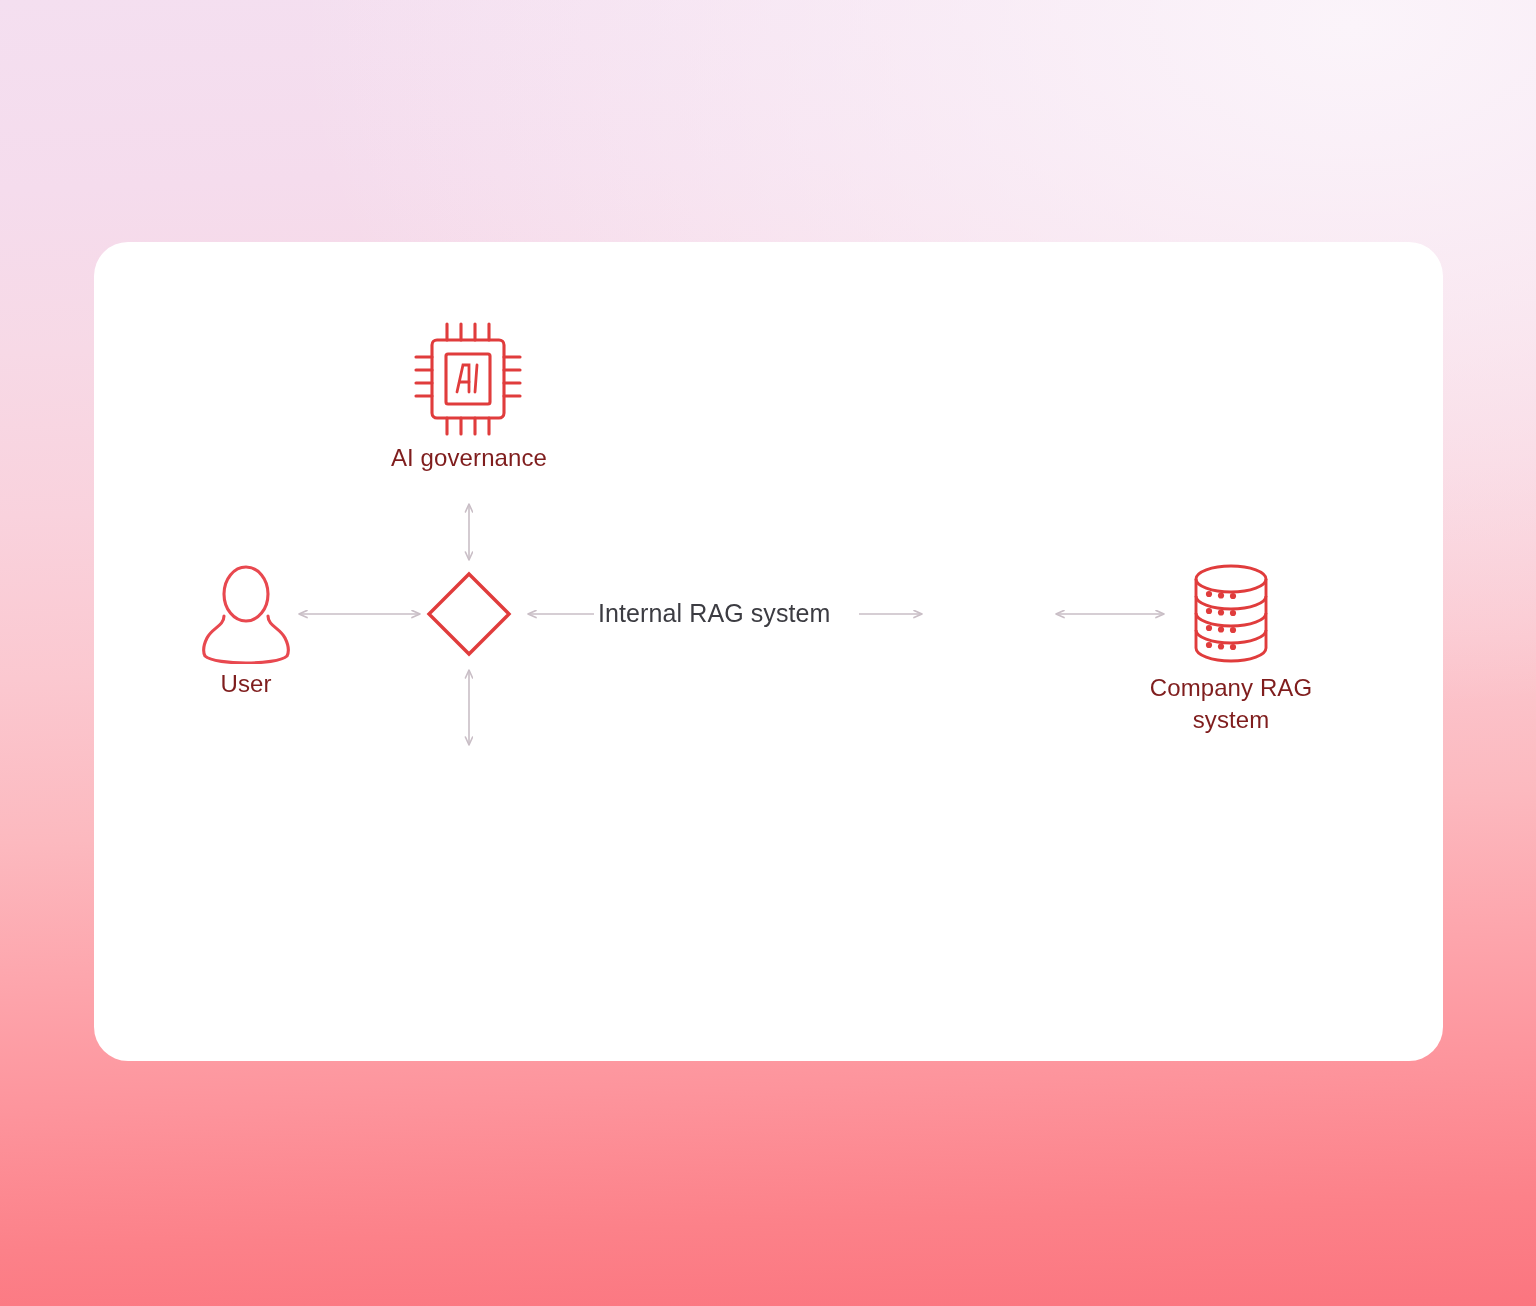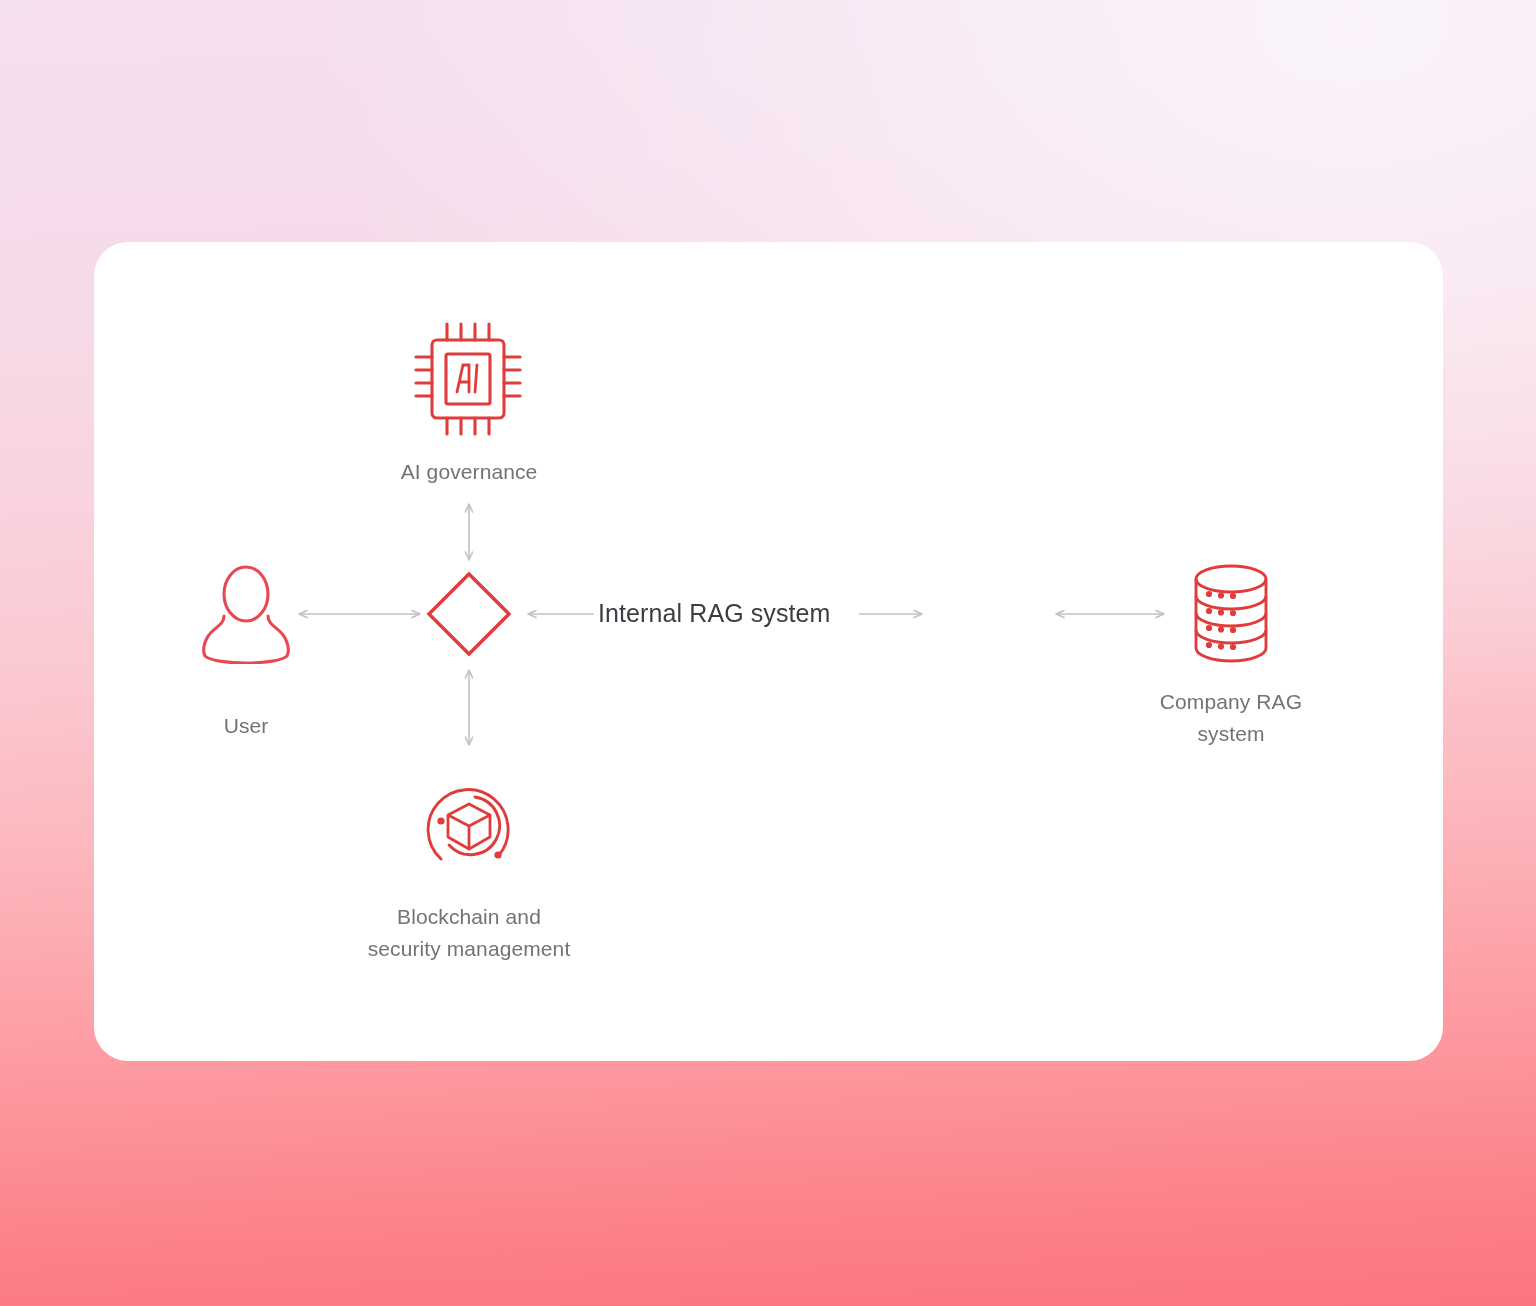--- a/index.html
+++ b/index.html
@@ -44,24 +44,23 @@
   }
 
   
   .node {
     position: absolute;
     display: flex;
     flex-direction: column;
     align-items: center;
   }
   .node-label {
-    margin-top: 14px;
-    font-size: 21px;
+    font-size: 24px;
     line-height: 32px;
-    color: #737373;
+    color: #7f1d1d;
     text-align: center;
     letter-spacing: 0.1px;
     white-space: pre-line;
   }
 
   .icon-box { display: block; }
 
   
   .edge-label {
     position: absolute;
@@ -154,60 +153,39 @@
           <g stroke="#e03c3c" stroke-width="2.8" stroke-linecap="round" fill="none">
             <path d="M44 72 L50 45 L56 45 L56 72"></path>
             <line x1="47" y1="62" x2="56" y2="62"></line>
             <line x1="64" y1="45" x2="62" y2="72"></line>
           </g>
         </svg>
       </span>
       <div class="node-label">AI governance</div>
     </div>
 
-    <div class="node" style="left:52px; top:322px; width:200px;gap:28px;">
+    <div class="node" style="left:52px; top:322px; width:200px;">
       <span class="icon-box">
         <svg width="92" height="100" viewBox="0 0 92 100" fill="none">
           <ellipse cx="46" cy="30" rx="22" ry="27" stroke="#e8484f" stroke-width="3.1" fill="none"></ellipse>
           <path d="M24 52 C24 62 12 64 7 74 C3 82 3 88 5 92 C10 97 30 99 46 99
                    C62 99 82 97 87 92 C89 88 89 82 85 74 C80 64 68 62 68 52" stroke="#e8484f" stroke-width="3.1" fill="none" stroke-linecap="round"></path>
         </svg>
       </span>
       <div class="node-label">User</div>
     </div>
 
     <div class="node" style="left:331px; top:328px; width:88px;">
       <span class="icon-box">
         <svg width="88" height="88" viewBox="0 0 88 88" fill="none">
           <path d="M44 4 L84 44 L44 84 L4 44 Z" stroke="#e03c3c" stroke-width="3.4" fill="none" stroke-linejoin="miter"></path>
         </svg>
       </span>
     </div>
 
-    <div class="node" style="left:225px; top:529px; width:300px;">
-      <span class="icon-box">
-        <svg width="112" height="112" viewBox="0 0 112 112" fill="none">
-
-          <path d="M28 88 A40 40 0 1 1 86 84" stroke="#e03c3c" stroke-width="2.9" fill="none" stroke-linecap="round"></path>
-
-          <path d="M62 26 A29 29 0 1 1 36 74" stroke="#e03c3c" stroke-width="2.9" fill="none" stroke-linecap="round"></path>
-
-          <circle cx="28" cy="50" r="3.6" fill="#e03c3c"></circle>
-          <circle cx="85" cy="84" r="3.6" fill="#e03c3c"></circle>
-
-          <g stroke="#e03c3c" stroke-width="2.8" fill="none" stroke-linejoin="round">
-            <path d="M56 33 L77 44 L77 66 L56 78 L35 66 L35 44 Z"></path>
-            <path d="M35 44 L56 55 L77 44"></path>
-            <line x1="56" y1="55" x2="56" y2="78"></line>
-          </g>
-        </svg>
-      </span>
-      <div class="node-label">Blockchain and
-security management</div>
-    </div>
 
 
     <div class="node" style="left:1024px; top:318px; width:226px;">
       <span class="icon-box">
         <svg width="98" height="108" viewBox="0 0 98 108" fill="none">
           <g stroke="#e03c3c" stroke-width="2.9" fill="none">
             <ellipse cx="49" cy="19" rx="35" ry="13"></ellipse>
             <path d="M14 19 L14 88 A35 13 0 0 0 84 88 L84 19"></path>
             <path d="M14 36 A35 13 0 0 0 84 36"></path>
             <path d="M14 53 A35 13 0 0 0 84 53"></path>

